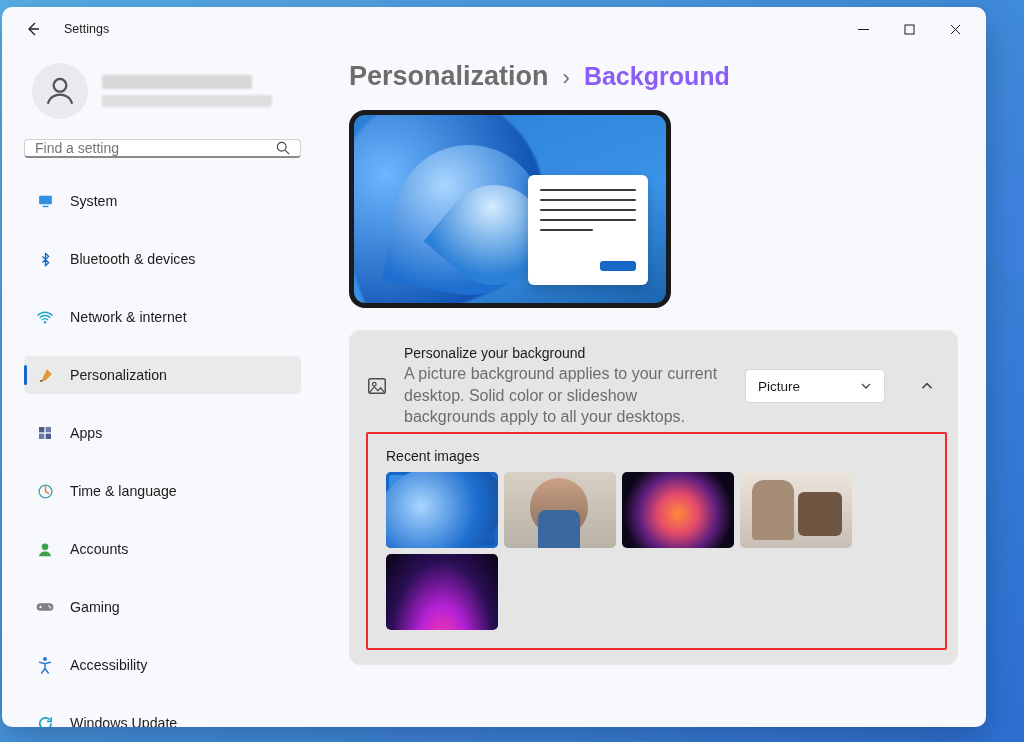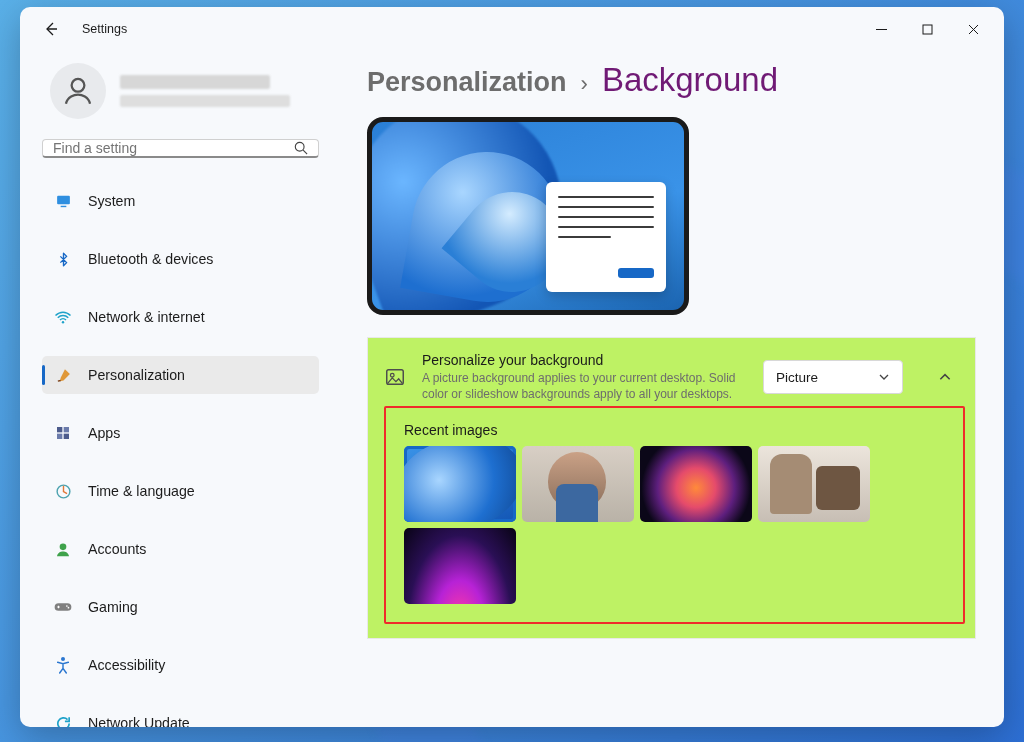--- a/index.html
+++ b/index.html
@@ -12,21 +12,21 @@
   right: -220px; bottom: -270px;
   width: 900px; height: 900px;
   border-radius: 50%;
   border: 90px solid rgba(70,130,230,.35);
   filter: blur(4px);
   pointer-events: none;
 }
 
 .window {
   position: absolute;
-  left: 20px; top: 7px;
+  left: 2px; top: 7px;
   width: 984px; height: 720px;
   background: #f7f9fc;
   border-radius: 10px;
   box-shadow: 0 10px 36px rgba(0,0,0,.25);
   display: flex; flex-direction: column;
   overflow: hidden;
 }
 .titlebar {
   height: 44px; display: flex; align-items: center; padding: 0 8px;
 }
@@ -76,21 +76,21 @@
 .nav-icon { width: 18px; height: 18px; display: flex; align-items: center; justify-content: center; font-size: 14px; }
 
 
 .main { flex: 1; padding: 0 28px 0 32px; overflow-y: auto; position: relative; }
 .main::-webkit-scrollbar { width: 4px; }
 .main::-webkit-scrollbar-thumb { background: #c6c6c6; border-radius: 2px; }
 
 .crumb { display: flex; align-items: baseline; gap: 14px; margin: 10px 0 18px 0; }
 .crumb .parent { font-size: 27px; font-weight: 600; color: #6d6d6d; }
 .crumb .sep { font-size: 22px; color: #6d6d6d; }
-.crumb .current { font-size: 33px; font-weight: 400; color: #701a75; }
+.crumb .current { font-size: 25px; font-weight: 700; color: #8b5cf6; }
 
 .preview {
   width: 322px; height: 198px; border: 5px solid #1a1a1a; border-radius: 16px;
   overflow: hidden; position: relative; margin-bottom: 22px;
   background: linear-gradient(160deg, #2a7fd6, #3a93e8 60%, #1b64b0);
 }
 
 .bloom, .bloom2, .bloom3 { position: absolute; border-radius: 50% 50% 50% 0; transform: rotate(-20deg); }
 .bloom  { width: 210px; height: 210px; left: -20px; top: -20px; background: radial-gradient(circle at 30% 30%, #6bb6ff, #1356b5 70%); filter: blur(1px); }
 .bloom2 { width: 150px; height: 150px; left: 40px; top: 30px; background: radial-gradient(circle at 30% 30%, #a9d6ff, #1e6fd0 70%); transform: rotate(10deg); }
@@ -100,28 +100,28 @@
   width: 120px; height: 110px; background: #fff; border-radius: 6px;
   box-shadow: 0 4px 12px rgba(0,0,0,.2);
   padding: 14px 12px;
   display: flex; flex-direction: column; gap: 8px;
 }
 .pv-card .ln { height: 2px; background: #3b3b3b; border-radius: 1px; }
 .pv-card .ln.short { width: 55%; }
 .pv-card .btn { margin-top: auto; align-self: flex-end; width: 36px; height: 10px; background: #1768c6; border-radius: 3px; }
 
 .card {
-  background: #bef264; border: 1px solid #e8e8e8; border-radius: 0;
+  background: #e5e5e5; border: 1px solid #e8e8e8; border-radius: 11px;
   padding: 14px 10px 14px 16px;
 }
 .card-head { display: flex; align-items: center; gap: 16px; }
 .card-icon { width: 22px; height: 22px; color: #4d4d4d; flex-shrink: 0; }
 .card-text { flex: 1; min-width: 0; }
 .card-title { font-size: 14px; color: #1b1b1b; margin-bottom: 2px; }
-.card-desc { font-size: 12px; color: #6d6d6d; line-height: 1.35; max-width: 380px; }
+.card-desc { font-size: 16px; color: #6d6d6d; line-height: 1.35; max-width: 380px; }
 .dropdown {
   display: flex; align-items: center; justify-content: space-between;
   width: 140px; height: 34px; padding: 0 12px;
   background: #fff; border: 1px solid #d8d8d8; border-radius: 4px;
   font-size: 13.5px; color: #1b1b1b; cursor: pointer;
 }
 .expand { width: 40px; height: 34px; display: flex; align-items: center; justify-content: center; cursor: pointer; margin-left: 6px; }
 
 .recent-wrap { border: 2px solid #ef2b2b; padding: 14px 16px 18px 18px; margin-top: 4px; border-radius: 2px; }
 .recent-title { font-size: 14px; color: #1b1b1b; margin-bottom: 8px; }
@@ -289,21 +289,21 @@
             </span>
             <span>Accessibility</span>
           </div>
           <div class="nav-item">
             <span class="nav-icon">
               <svg width="17" height="17" viewBox="0 0 24 24">
                 <path d="M20 12a8 8 0 1 1-2.3-5.6" fill="none" stroke="#1fa2c9" stroke-width="2.4"></path>
                 <path d="M20 3v6h-6" fill="none" stroke="#1fa2c9" stroke-width="2.4"></path>
               </svg>
             </span>
-            <span>Network Update</span>
+            <span>Windows Update</span>
           </div>
         </nav>
     </aside>
 
     <main class="main">
 
       <div class="crumb">
         <span class="parent">Personalization</span>
         <span class="sep">›</span>
         <span class="current">Background</span>

